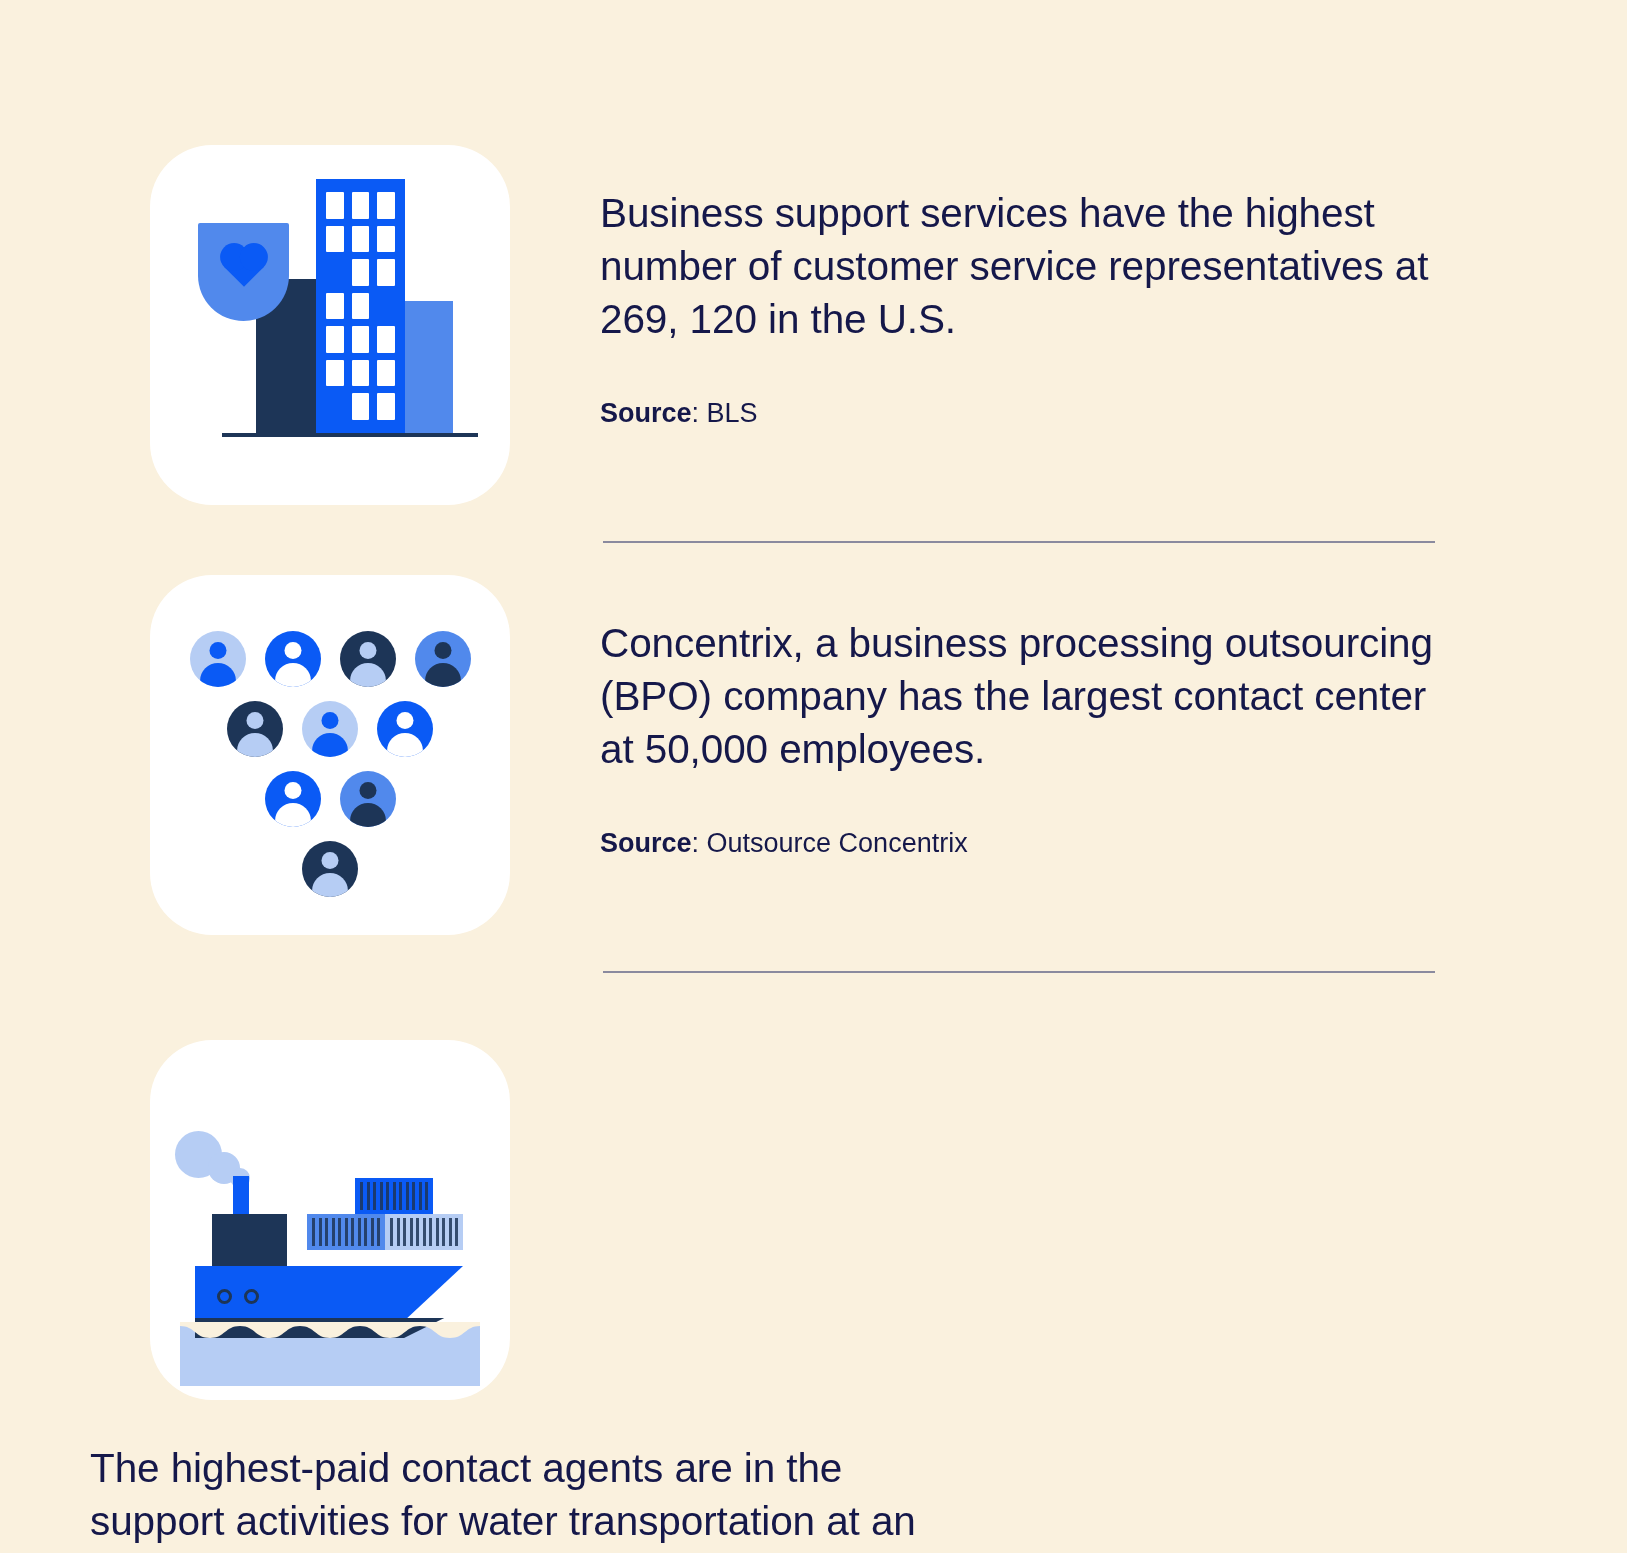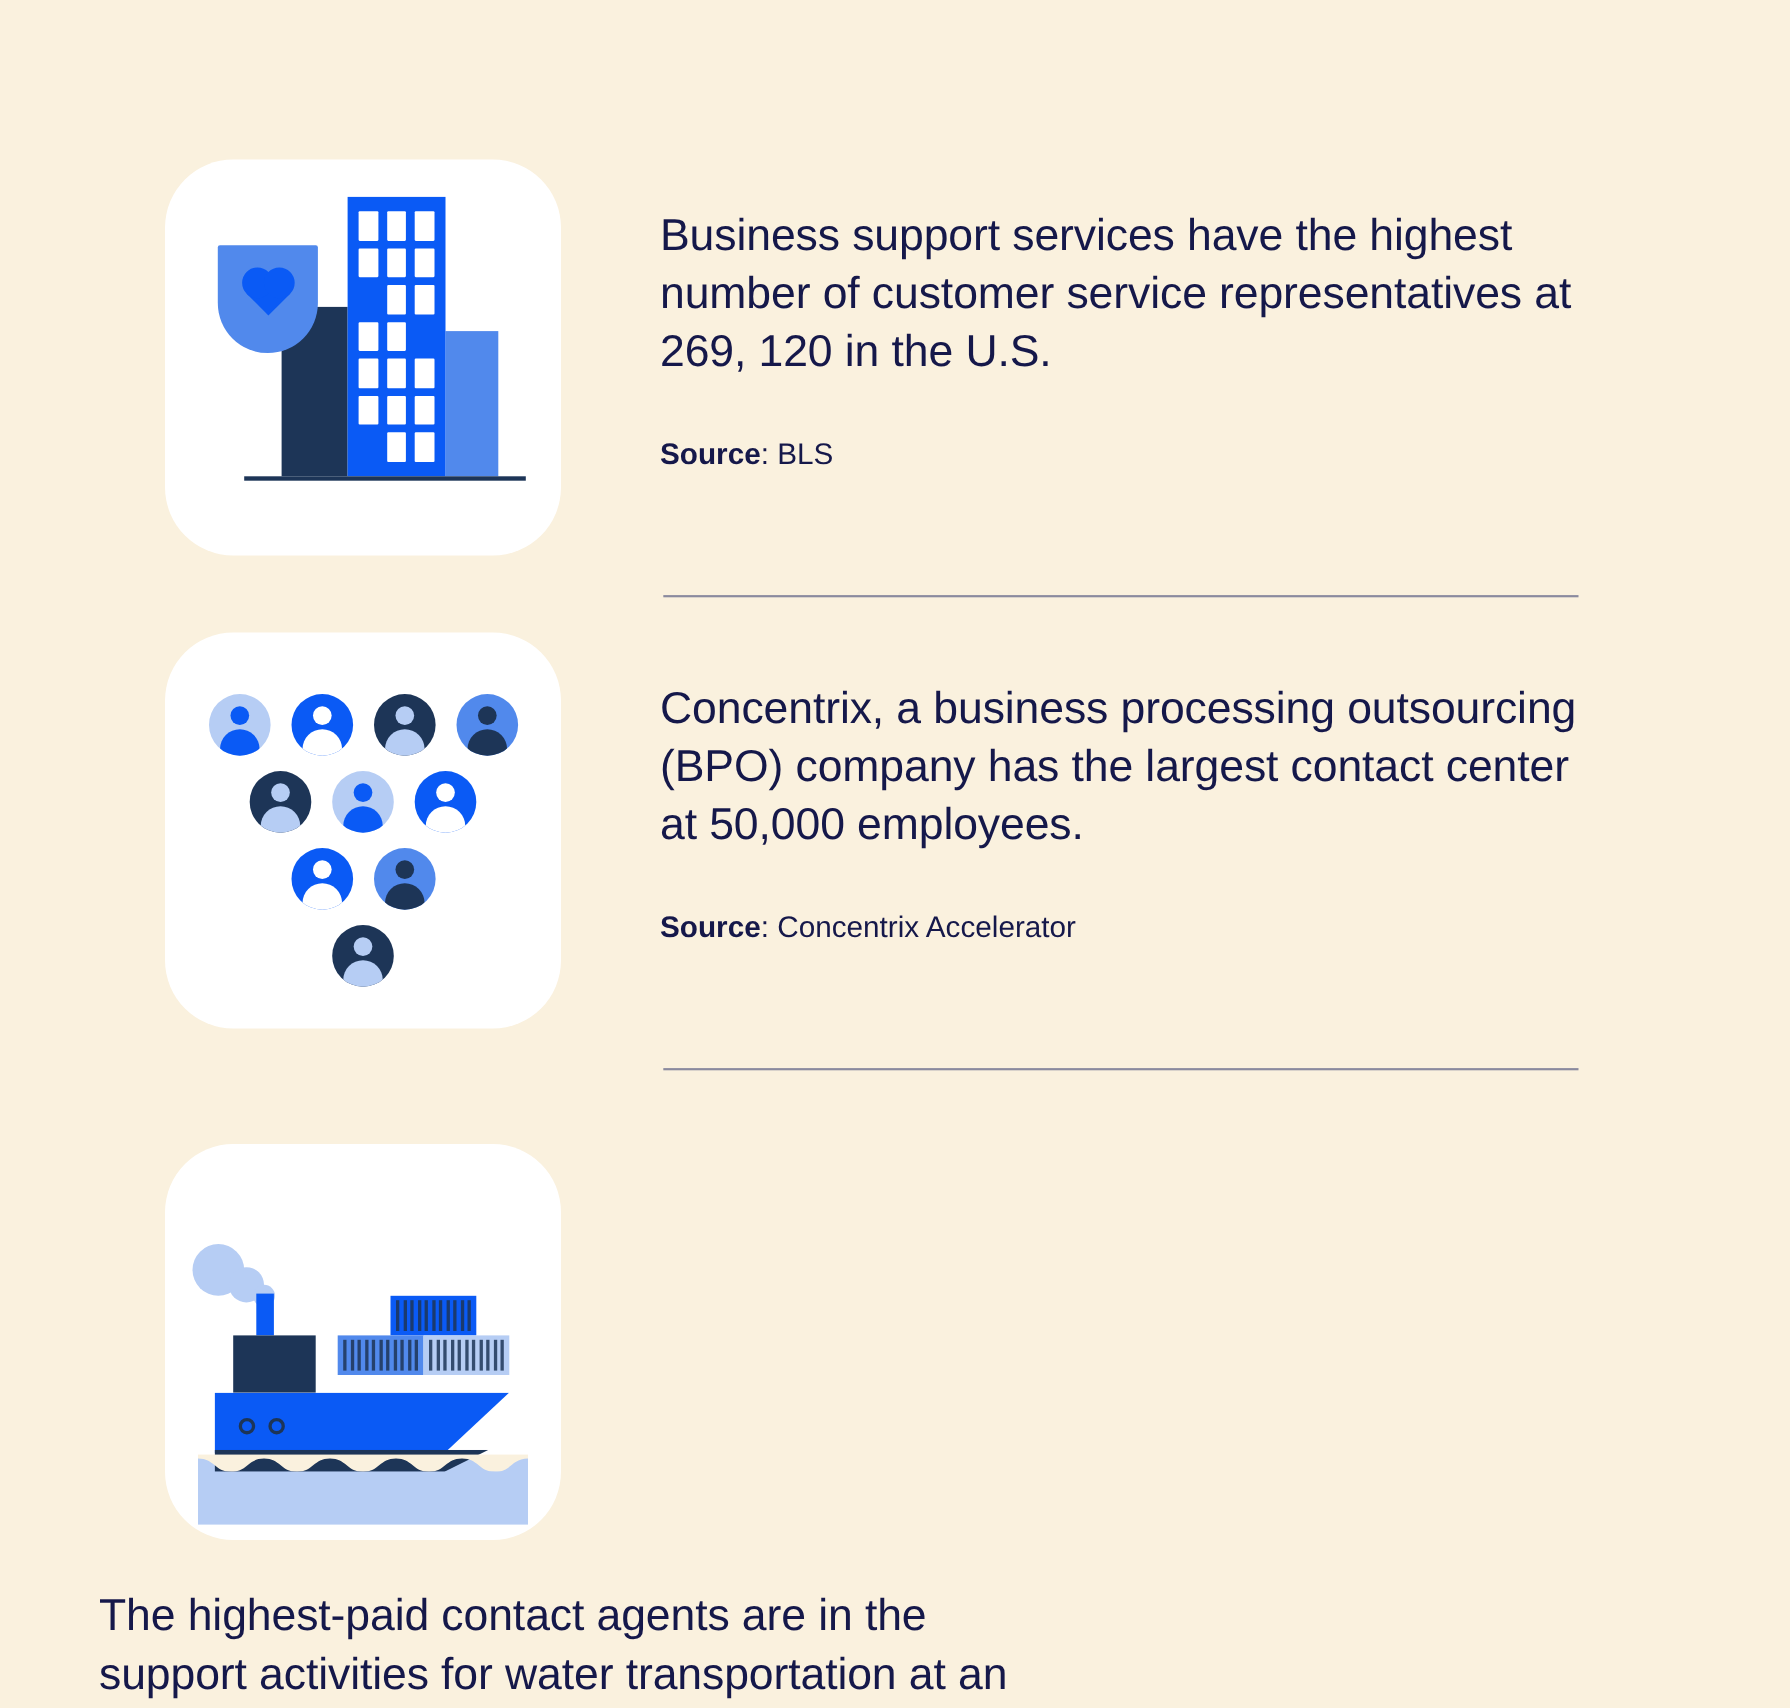--- a/index.html
+++ b/index.html
@@ -393,21 +393,21 @@
             <div class="avatar" style="left: 152px; top: 266px; background: rgb(29, 53, 87);">
               <span class="head" style="background: rgb(182, 205, 244);"></span>
               <span class="body" style="background: rgb(182, 205, 244);"></span>
             </div>
           </div>
       </div>
     </div>
 
     <div class="text-cell">
       <p class="stat-headline">Concentrix, a business processing outsourcing (BPO) company has the largest contact center at 50,000 employees.</p>
-      <p class="stat-source"><span class="src-label">Source</span><span>: Concentrix Accelerator</span></p>
+      <p class="stat-source"><span class="src-label">Source</span><span>: Outsource Concentrix</span></p>
     </div>
   </div>
 
   <div class="divider" id="divider-2"></div>
 
   <div class="stat-row" id="row-3">
 
     <div class="icon-cell">
       <div class="icon-tile">
         <div class="ship-scene">

